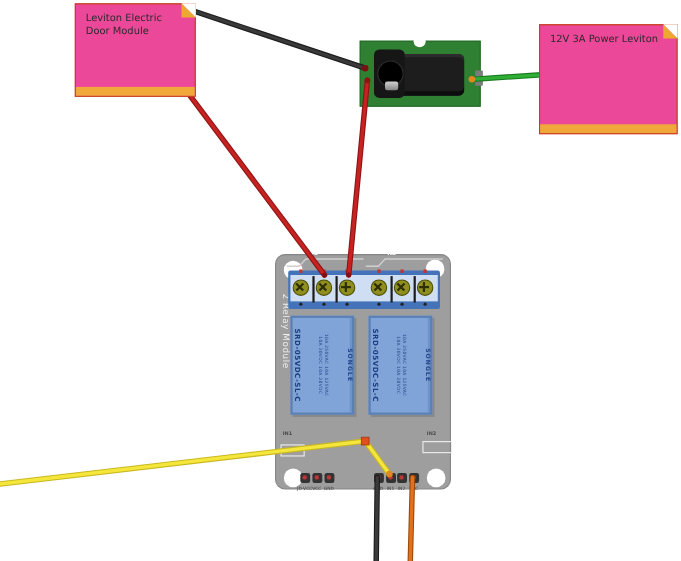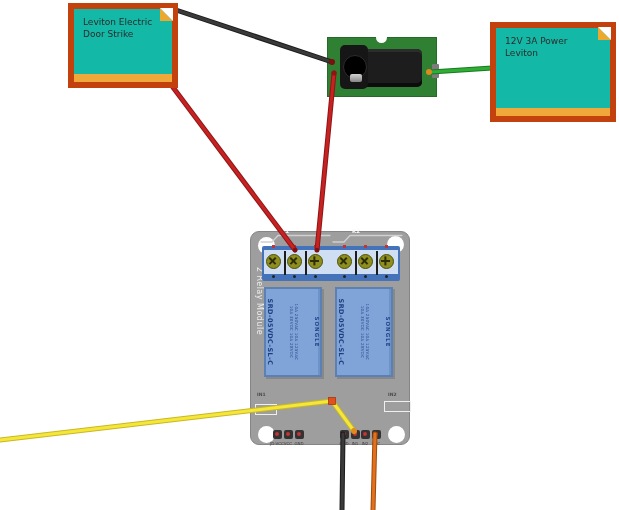--- a/index.html
+++ b/index.html
@@ -1,21 +1,21 @@
 <!DOCTYPE html>
 <html><head>
 <meta charset="utf-8">
 <style>
   html,body{margin:0;padding:0;background:#fff;}
   #canvas{
     position:relative;width:619px;height:510px;background:#ffffff;overflow:hidden;
     font-family:"DejaVu Sans","Liberation Sans",sans-serif;
   }
   
-  .note{position:absolute;background:#14b8a6;border:6px solid #c2410c;box-sizing:border-box;z-index:12;}
+  .note{position:absolute;background:#ec4899;border:1px solid #c2410c;box-sizing:border-box;z-index:12;}
   .note .band{position:absolute;left:0;right:0;bottom:0;height:8px;background:#f1a83b;}
   .note .fold-cut{position:absolute;top:-1px;right:-1px;width:0;height:0;
     border-top:13px solid #ffffff;border-left:13px solid transparent;}
   .note .fold-flap{position:absolute;top:-1px;right:-1px;width:0;height:0;
     border-bottom:13px solid #eda92f;border-right:13px solid transparent;}
   .note .note-text{position:absolute;left:9px;top:7px;right:14px;font-size:9px;line-height:1.35;color:#2b2b2b;}
   
   #jack-pcb{position:absolute;left:327px;top:37px;width:110px;height:60px;background:#2f8032;
     border:1px solid #256a28;box-sizing:border-box;z-index:2;}
   #jack-notch{position:absolute;left:48px;top:-6px;width:11px;height:11px;border-radius:50%;background:#ffffff;}
@@ -96,21 +96,21 @@
     <circle cx="429" cy="72" r="3" fill="#e0891e"></circle>
     <circle cx="295" cy="250" r="2.2" fill="#801010"></circle>
     <circle cx="317" cy="250" r="2.2" fill="#801010"></circle>
     <rect x="328.5" y="397.5" width="7" height="7" fill="#e2501e" stroke="#a33a12" stroke-width="0.8"></rect>
     <circle cx="354" cy="431" r="3" fill="#e0891e"></circle>
   </svg>
 
   <div class="note" style="left:68px;top:3px;width:110px;height:85px;">
     <div class="note-text">
       <div>Leviton Electric</div>
-      <div>Door Strike</div>
+      <div>Door Module</div>
     </div>
     <div class="band"></div>
     <div class="fold-flap"></div>
     <div class="fold-cut"></div>
   </div>
 
   <div class="note" style="left:490px;top:22px;width:126px;height:100px;">
     <div class="note-text">
       <div>12V 3A Power Leviton</div>
     </div>

